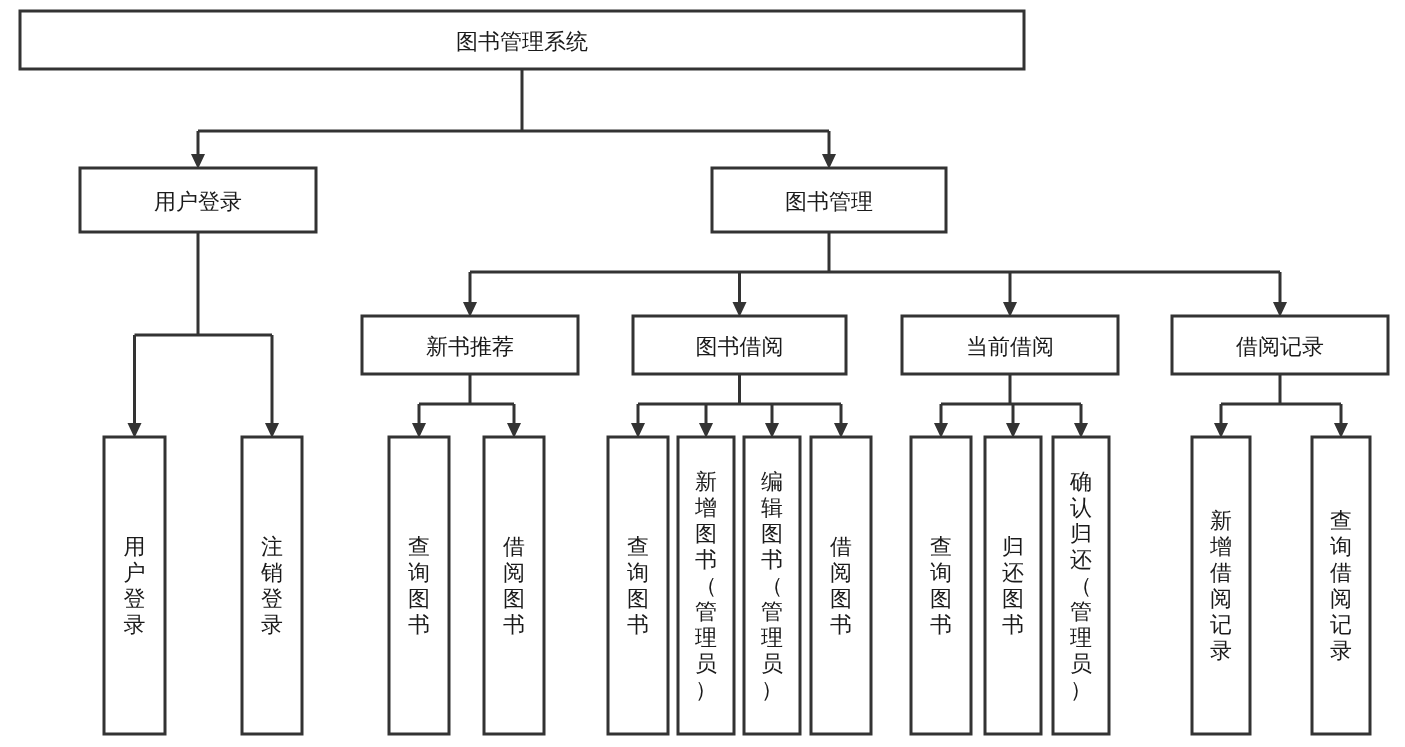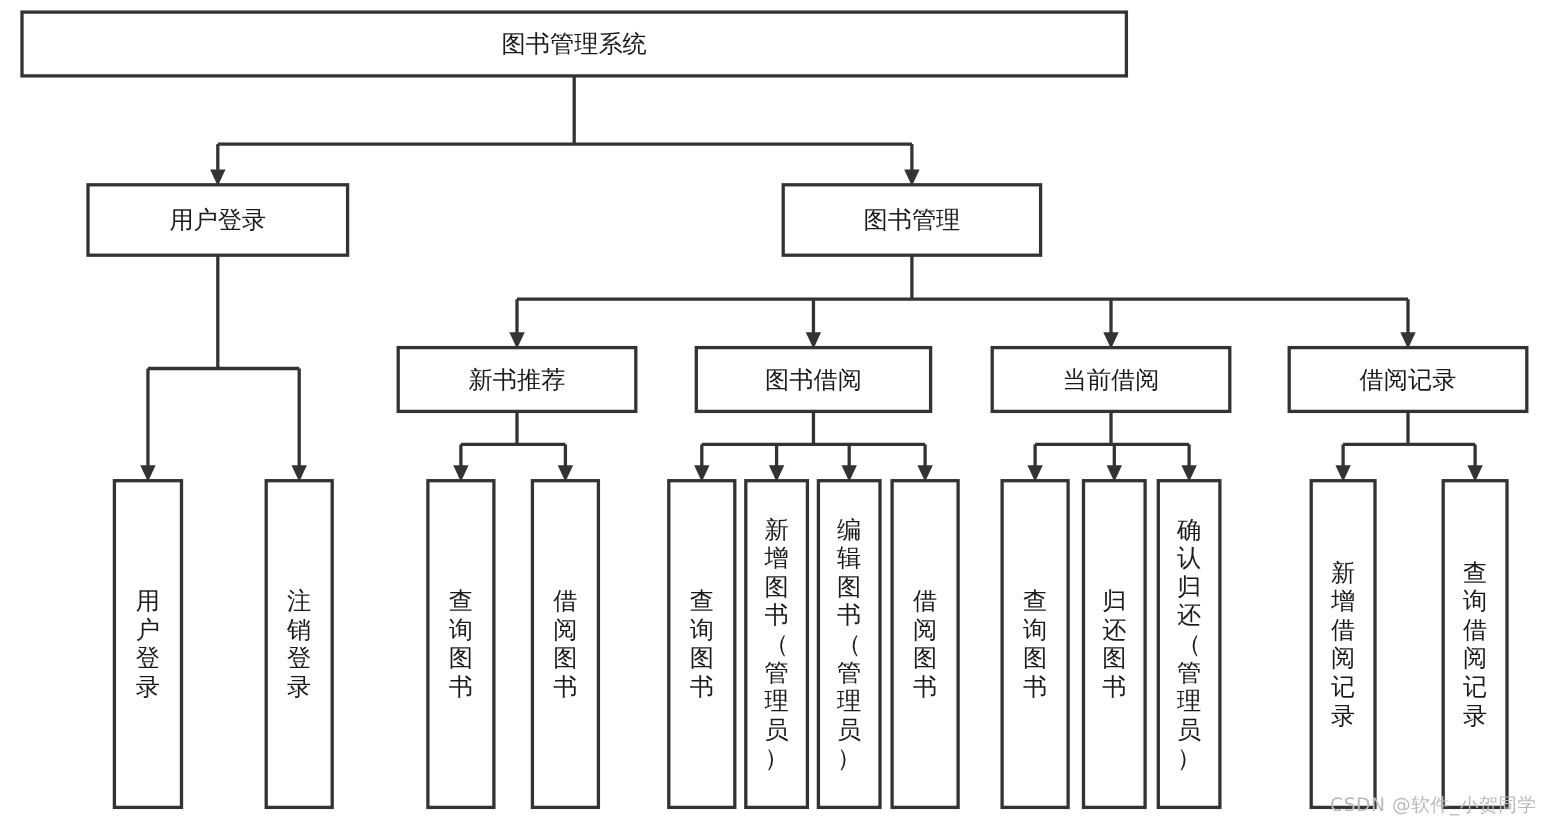--- a/index.html
+++ b/index.html
@@ -252,14 +252,13 @@
         <g>
           <rect class="node-box" x="1192" y="437" width="58" height="297"></rect>
           <text class="node-label-v" x="1221" y="527.78"><tspan x="1221" dy="0">新</tspan><tspan x="1221" dy="26">增</tspan><tspan x="1221" dy="26">借</tspan><tspan x="1221" dy="26">阅</tspan><tspan x="1221" dy="26">记</tspan><tspan x="1221" dy="26">录</tspan></text>
         </g>
         <g>
           <rect class="node-box" x="1312" y="437" width="58" height="297"></rect>
           <text class="node-label-v" x="1341" y="527.78"><tspan x="1341" dy="0">查</tspan><tspan x="1341" dy="26">询</tspan><tspan x="1341" dy="26">借</tspan><tspan x="1341" dy="26">阅</tspan><tspan x="1341" dy="26">记</tspan><tspan x="1341" dy="26">录</tspan></text>
         </g>
       </g>
   </svg>
-  <div class="watermark">CSDN @软件_小贺同学</div>
 </div>
 
 </body></html>

